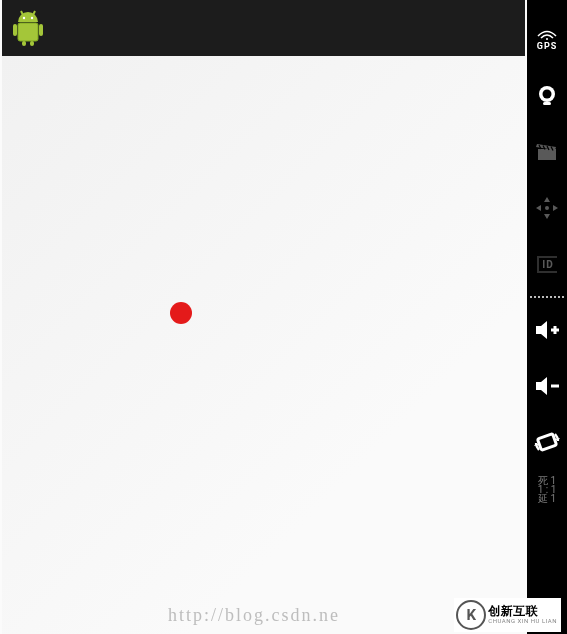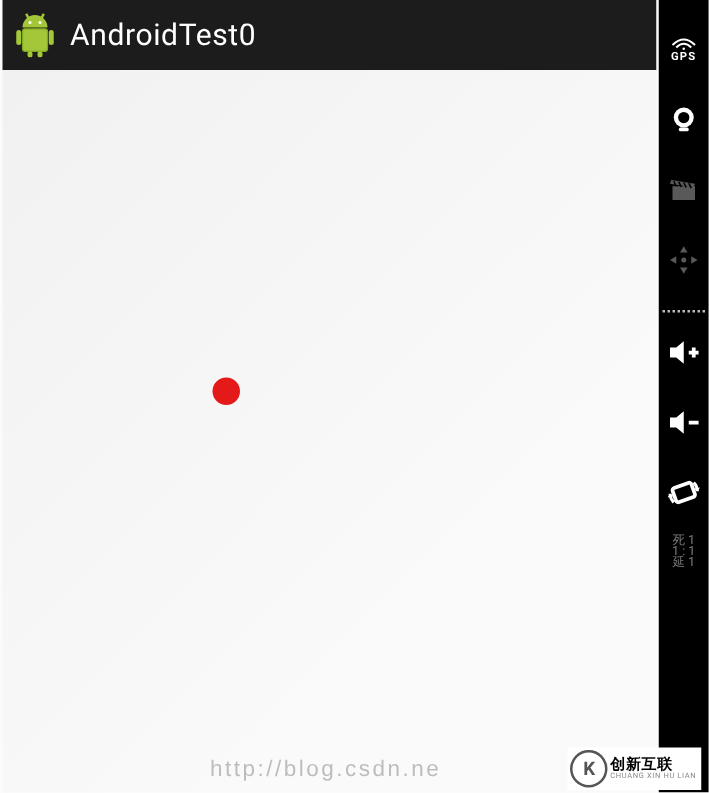--- a/index.html
+++ b/index.html
@@ -122,21 +122,21 @@
     top: 246px;
   }
 
   
   .watermark-text {
     position: absolute;
     bottom: 8px;
     left: 168px;
     color: #bdbdbd;
     font-size: 18px;
-    font-family: Liberation Sans, sans-serif;
+    font-family: Liberation Serif, serif;
     letter-spacing: 2px;
   }
   .watermark-logo {
     position: absolute;
     right: 6px;
     bottom: 2px;
     display: flex;
     align-items: center;
     gap: 2px;
     background: #fff;
@@ -213,20 +213,23 @@
       <svg width="26" height="26" viewBox="0 0 26 26">
         <polygon points="13,2 10,7 16,7" fill="#fff"></polygon>
         <polygon points="13,24 10,19 16,19" fill="#fff"></polygon>
         <polygon points="2,13 7,10 7,16" fill="#fff"></polygon>
         <polygon points="24,13 19,10 19,16" fill="#fff"></polygon>
         <circle cx="13" cy="13" r="2" fill="#fff"></circle>
       </svg>
     </span>
   </div>
 
+  <div class="tbtn disabled" style="margin-bottom:4px;">
+    <span class="id-box">ID</span>
+  </div>
 
   <div class="sep"></div>
 
   <div class="tbtn">
     <span>
       <svg width="24" height="20" viewBox="0 0 24 20">
         <polygon points="1,6 6,6 12,1 12,19 6,14 1,14" fill="#fff"></polygon>
         <line x1="16" y1="10" x2="24" y2="10" stroke="#fff" stroke-width="3"></line>
         <line x1="20" y1="6" x2="20" y2="14" stroke="#fff" stroke-width="3"></line>
       </svg>
@@ -275,21 +278,20 @@
         <rect x="6" y="13" width="20" height="18" rx="2" fill="#a4c639"></rect>
         <rect x="6" y="13" width="20" height="18" rx="2" fill="none" stroke="#7ea81f" stroke-width="1"></rect>
 
         <rect x="1" y="14" width="4" height="12" rx="2" fill="#a4c639"></rect>
         <rect x="27" y="14" width="4" height="12" rx="2" fill="#a4c639"></rect>
 
         <rect x="10" y="31" width="4" height="5" rx="2" fill="#a4c639"></rect>
         <rect x="18" y="31" width="4" height="5" rx="2" fill="#a4c639"></rect>
       </svg>
     </div>
-    <div class="app-title">AndroidTest0</div>
   </div>
 
   <div class="app-content">
     <div class="red-dot"></div>
   </div>
 </div>
 
 <div class="watermark-text">http://blog.csdn.ne</div>
 <div class="watermark-logo">
   <div class="gly">K</div>

